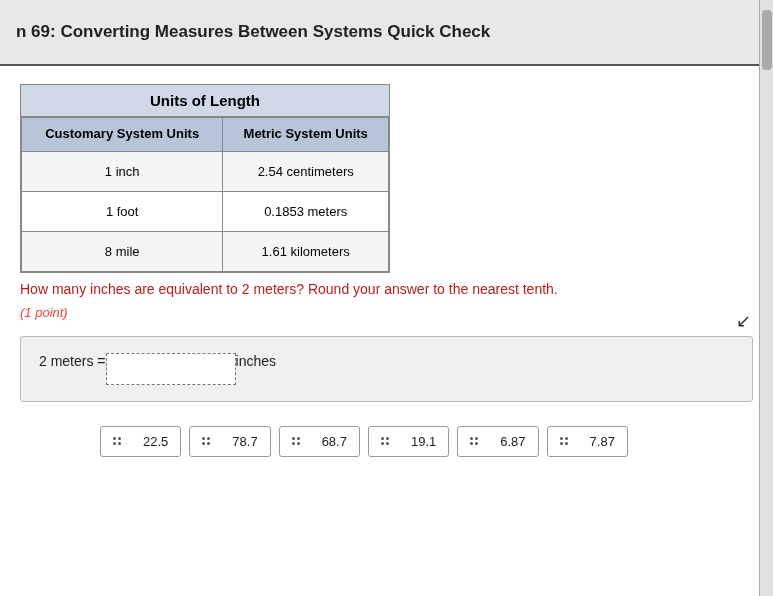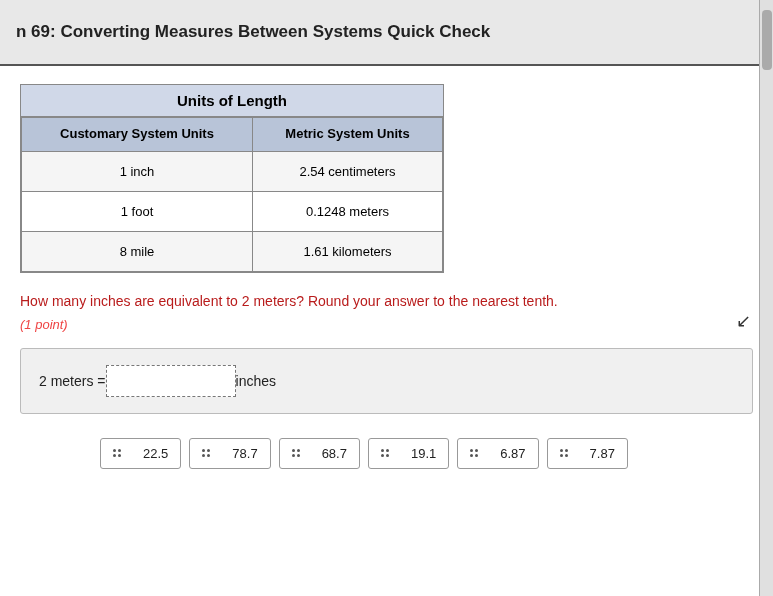--- a/index.html
+++ b/index.html
@@ -33,23 +33,23 @@
       color: #222;
     }
 
     .content-area {
       background: #fff;
       padding: 18px 20px 14px 20px;
     }
 
     
     .table-container {
-      width: 424px;
+      width: 370px;
       border: 1px solid #888;
-      margin-bottom: 18px;
+      margin-bottom: 6px;
     }
 
     .table-title-row {
       background: #d0d8e8;
       text-align: center;
       font-weight: bold;
       font-size: 15px;
       padding: 7px 0;
       border-bottom: 1px solid #888;
     }
@@ -101,21 +101,21 @@
     .answer-section {
       background: #f0f0f0;
       border: 1px solid #bbb;
       border-radius: 3px;
       padding: 16px 18px 16px 18px;
       margin-bottom: 14px;
     }
 
     .answer-row {
       display: flex;
-      align-items: center;
+      align-items: flex-start;
       gap: 0;
       margin-bottom: 0;
     }
 
     .answer-label {
       font-size: 14px;
       color: #222;
     }
 
     .answer-input {
@@ -222,21 +222,21 @@
             <th>Metric System Units</th>
           </tr>
         </thead>
         <tbody id="table-body">
         <tr>
               <td>1 inch</td>
               <td>2.54 centimeters</td>
             </tr>
             <tr>
               <td>1 foot</td>
-              <td>0.1248 meters</td>
+              <td>0.1853 meters</td>
             </tr>
             <tr>
               <td>8 mile</td>
               <td>1.61 kilometers</td>
             </tr>
           </tbody>
       </table>
     </div>
 
     <p class="question-text">How many inches are equivalent to 2 meters? Round your answer to the nearest tenth.</p>

